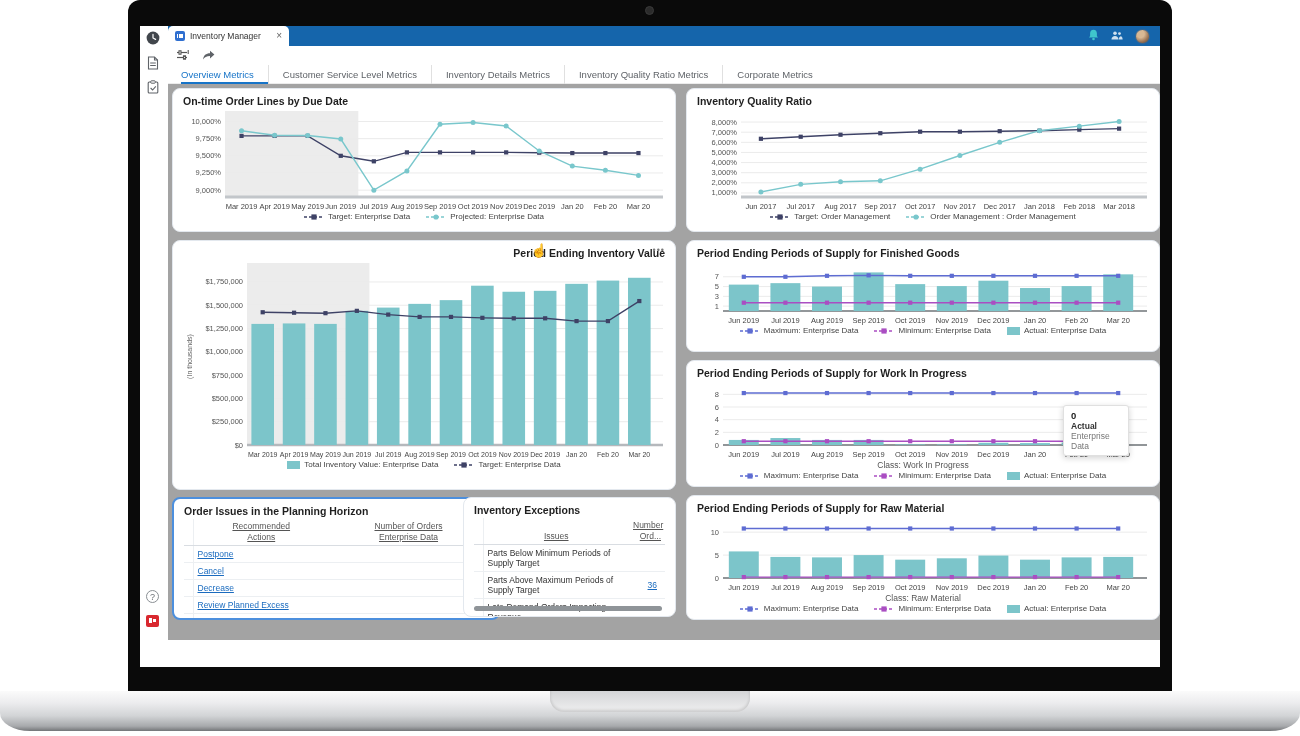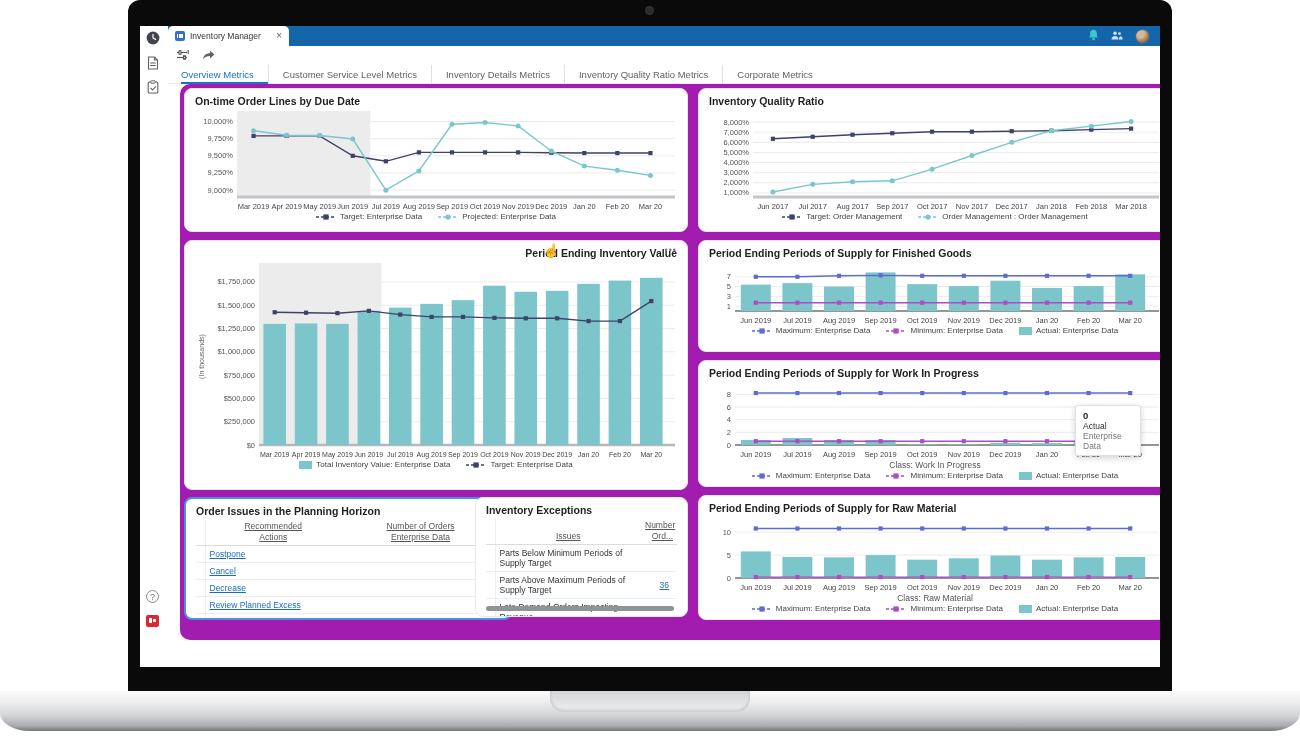--- a/index.html
+++ b/index.html
@@ -33,21 +33,21 @@
   .tbicons { position:absolute; right:10px; top:0; height:20px; display:flex; align-items:center; gap:11px; }
   .avatar { width:15px; height:15px; border-radius:50%; background:radial-gradient(circle at 35% 30%,#d8b894 0 30%,#9a7354 65%,#5d4430 100%); border:1px solid #3d678f; }
 
   .toolbar { position:absolute; left:0; top:20px; width:992px; height:19px; background:#fff; display:flex; align-items:center; gap:12px; padding-left:8px; }
   .tabnav { position:absolute; left:0; top:39px; width:992px; height:19px; display:flex; align-items:center; padding-left:13px; border-bottom:1px solid #ececec; background:#fff; }
   .tabnav .tn { font-size:9.5px; color:#5f6368; padding:0 14px; height:19px; display:flex; align-items:center; border-left:1px solid #e0e0e0; cursor:default; white-space:nowrap; }
   .tabnav .tn:first-child { border-left:none; padding-left:0; }
   .tabnav .tn.active { color:#1774c8; box-shadow:inset 0 -2px 0 #1774c8; font-weight:400; }
 
   
-  .dash { position:absolute; left:12px; top:58px; width:992px; height:556px; background:#a21caf;border-radius:10px; }
+  .dash { position:absolute; left:0; top:58px; width:992px; height:556px; background:#a3a3a3; }
   .card { position:absolute; background:#fff; border:1px solid #e3e8ee; border-radius:8px; padding:6px 10px; overflow:hidden; }
   .card h3 { font-size:10.5px; font-weight:700; color:#1f1f1f; margin-bottom:2px; white-space:nowrap; }
   .card.sel { border:2px solid #4c8fdd; }
   .chart { width:100%; position:relative; }
   svg text { font-family:"Liberation Sans",sans-serif; }
   .legend { display:flex; justify-content:center; gap:16px; margin-top:1px; }
   .lgi { display:inline-flex; align-items:center; gap:4px; font-size:8px; color:#444; white-space:nowrap; }
   .xlab { text-align:center; font-size:8.5px; color:#555; margin-top:1px; }
   .cursor-hand { position:absolute; font-size:13px; color:#444; z-index:5; }
   .dots { position:absolute; right:10px; top:4px; color:#777; font-size:9px; letter-spacing:1px; }
@@ -59,21 +59,21 @@
   td { font-size:8.5px; color:#333; padding:3px 4px; border-bottom:1px solid #eceff2; }
   td.gut, th.gut { width:9px; border-right:1px solid #eceff2; padding:0; }
   td.num { text-align:right; padding-right:8px; }
   .lnk { color:#1a6bbf; text-decoration:underline; cursor:pointer; }
   .vscroll { position:absolute; right:3px; top:30px; width:5px; height:70px; background:#9aa0a6; border-radius:3px; }
   .hscroll { position:absolute; left:10px; bottom:5px; width:188px; height:5px; background:#8f9498; border-radius:3px; }
 
   .tooltip { position:absolute; left:376px; top:44px; width:66px; background:#fff; border:1px solid #e0e0e0; border-radius:3px;
              box-shadow:0 2px 6px rgba(0,0,0,.18); padding:4px 7px; z-index:8; }
   .tooltip .tv { font-size:9.5px; font-weight:700; color:#222; }
-  .tooltip .ts { font-size:8.5px; font-weight:400; color:#333; }
+  .tooltip .ts { font-size:8.5px; font-weight:700; color:#333; }
   .tooltip .to { font-size:8.5px; color:#777; }
 
   .help-circ { width:13px; height:13px; border:1px solid #8a8f94; border-radius:50%; color:#6a6f74; font-size:9px; display:flex; align-items:center; justify-content:center; }
   .redbadge { width:13px; height:12px; background:#d9282f; border-radius:2px; display:flex; align-items:center; justify-content:center; gap:1px; }
   .redbadge i { display:block; width:3px; height:5px; background:#fff; }
 </style>
 </head>
 <body>
 
 <div class="stage">

